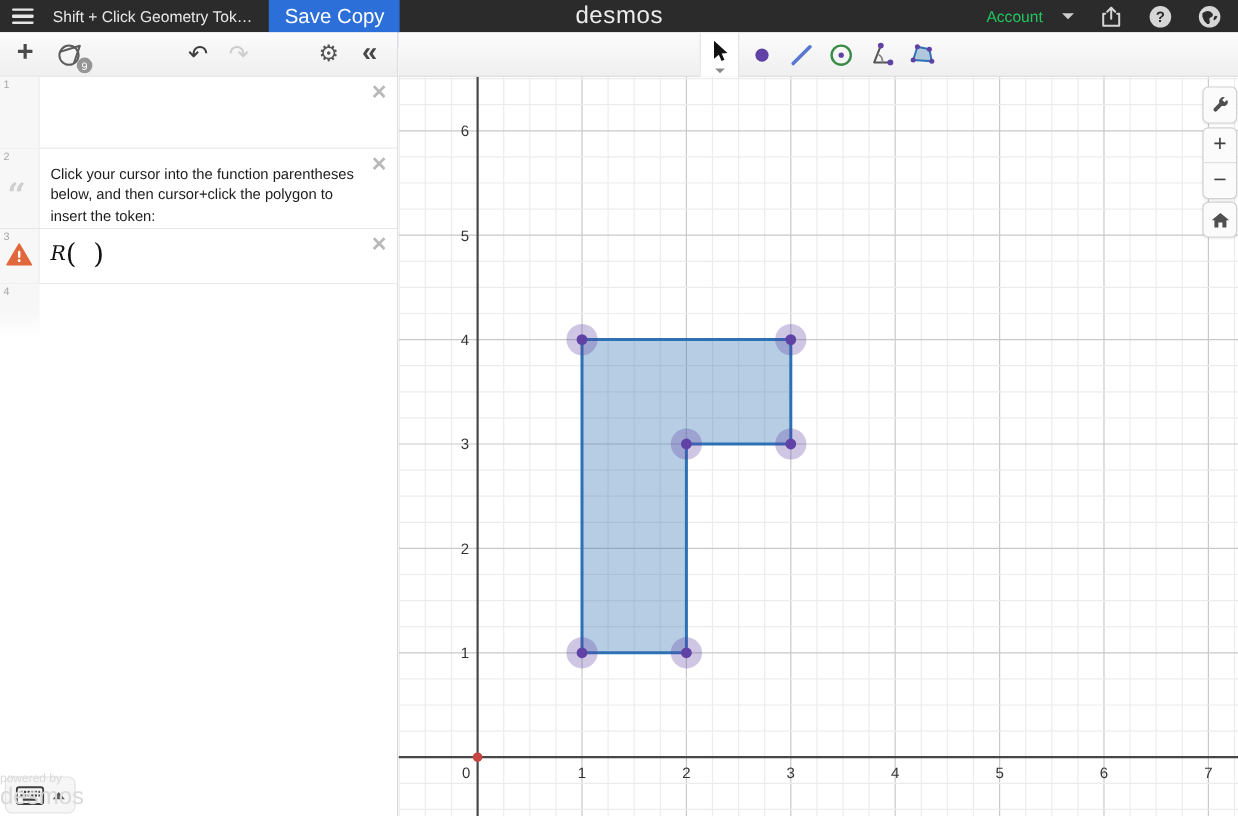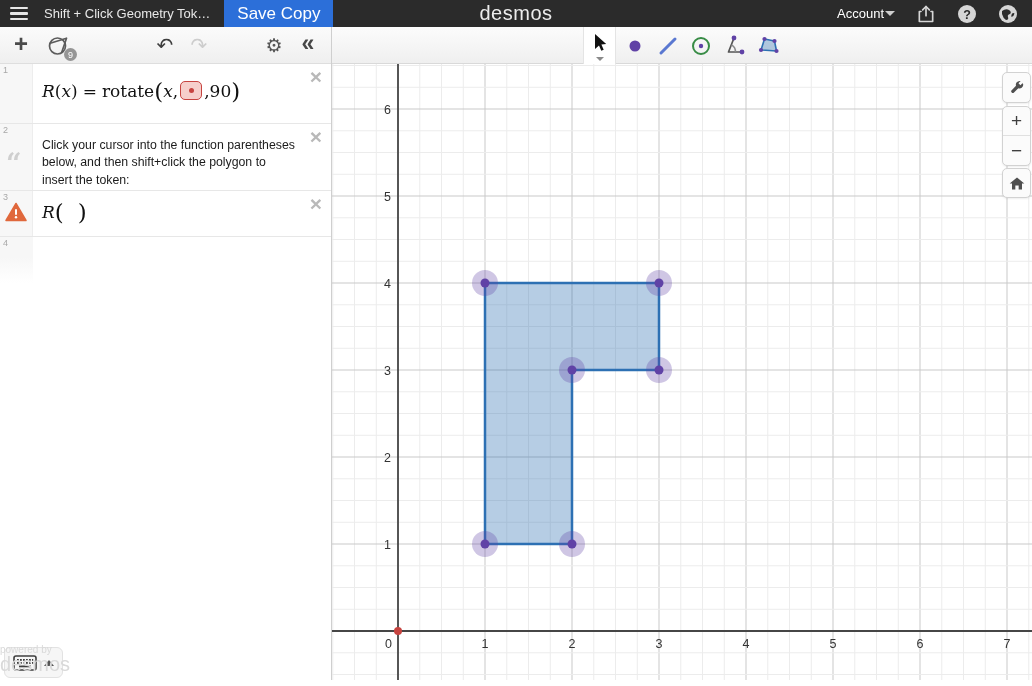--- a/index.html
+++ b/index.html
@@ -6,21 +6,21 @@
   html,body { width:1032px; height:686px; overflow:hidden; font-family:"Liberation Sans",sans-serif; background:#fff; }
 
   
   .topbar { height:27px; background:#2b2b2b; display:flex; align-items:center; position:relative; padding:0 10px; }
   .hamburger { width:22px; height:18px; display:flex; flex-direction:column; justify-content:center; gap:3px; cursor:pointer; margin-right:12px; }
   .hamburger span { display:block; width:18px; height:2.4px; background:#e6e6e6; border-radius:1px; }
   .doc-title { color:#e8e8e8; font-size:13px; margin-right:14px; white-space:nowrap; }
   .save-copy { background:#2c6fd9; color:#fff; border:none; border-radius:4px; font-size:17px; padding:17px 13px; cursor:pointer; font-family:inherit; }
   .logo { position:absolute; left:0; right:0; text-align:center; color:#ececec; font-size:20px; letter-spacing:0.5px; pointer-events:none; }
   .topbar-right { margin-left:auto; display:flex; align-items:center; gap:21px; padding-right:4px; }
-  .account { color:#ffffff; font-size:13px; display:flex; align-items:center; gap:1px; cursor:pointer; }
+  .account { color:#22c55e; font-size:13px; display:flex; align-items:center; gap:16px; cursor:pointer; }
   .caret-down { width:0; height:0; border-left:5px solid transparent; border-right:5px solid transparent; border-top:5px solid #cfcfcf; }
   .hdr-icon { width:20px; height:20px; display:flex; align-items:center; justify-content:center; cursor:pointer; }
 
   
   .main { display:flex; height:653px; }
 
   
   .panel { width:332px; border-right:1px solid #cfcfcf; position:relative; background:#fff; flex-shrink:0; }
   .panel-toolbar { height:37px; background:linear-gradient(#fbfbfb,#efefef); border-bottom:1px solid #dedede; display:flex; align-items:center; padding:0 8px; }
   .ptool { width:26px; height:26px; display:flex; align-items:center; justify-content:center; cursor:pointer; position:relative; }
@@ -141,32 +141,29 @@
       </div>
       <div class="ptool" style="margin-left:8px;margin-right:2px">
         <span class="collapse-glyph">«</span>
       </div>
     </div>
 
     <div class="exp-row row1">
       <div class="gutter">
         <span class="row-num">1</span>
       </div>
-      <div class="math-line">
-        <span class="it">R</span><span class="rm">(</span><span class="it">x</span><span class="rm">)</span><span class="rm eqsp">=</span><span class="rm">rotate</span><span class="bigp">(</span><span class="it">x</span><span class="rm">,</span><span class="token"><i></i></span><span class="rm">,90</span><span class="bigp">)</span>
-      </div>
       <span class="close-x">×</span>
     </div>
 
     <div class="exp-row row2">
       <div class="gutter">
         <span class="row-num">2</span>
         <span class="quote-glyph">“</span>
       </div>
-      <div class="note-text">Click your cursor into the function parentheses below, and then shift+click the polygon to insert the token:</div>
+      <div class="note-text">Click your cursor into the function parentheses below, and then cursor+click the polygon to insert the token:</div>
       <span class="close-x">×</span>
     </div>
 
     <div class="exp-row row3">
       <div class="gutter">
         <span class="row-num">3</span>
         <span class="warn-wrap">
           <svg width="22" height="20" viewBox="0 0 22 20">
             <path d="M11 1.5 L21 18.5 H1 Z" fill="#e0683c" stroke="#e0683c" stroke-width="1.5" stroke-linejoin="round"></path>
             <rect x="10" y="7" width="2" height="6" rx="1" fill="#fff"></rect>

